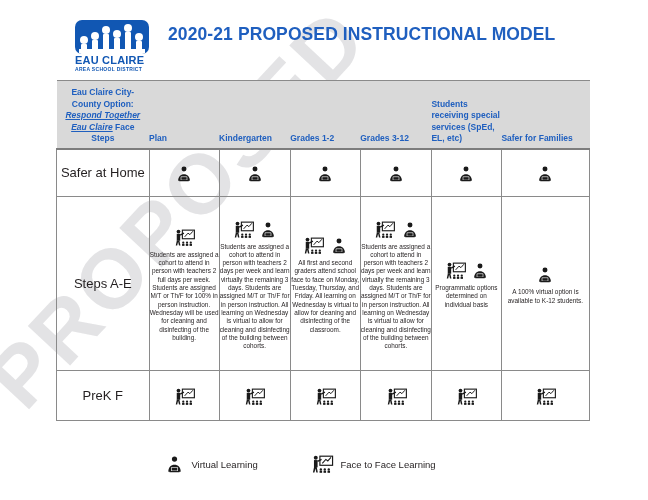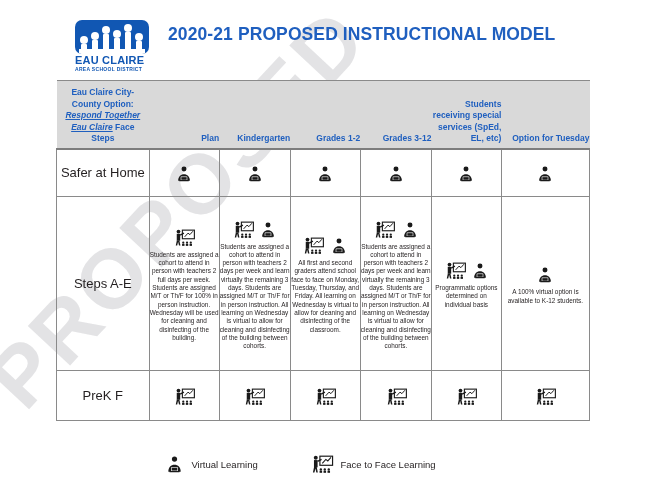--- a/index.html
+++ b/index.html
@@ -158,21 +158,21 @@
     border-bottom: 2px solid #7d7d7d;
     border-left: none;
     border-right: none;
     vertical-align: bottom;
     height: 57px;
     padding-bottom: 3px;
     color: #1f5fbf;
     font-size: 8.5px;
     font-weight: bold;
     line-height: 11.5px;
-    text-align: right;
+    text-align: left;
   }
   #model-table thead th.first-head {
     text-align: center;
     padding: 0 4px 3px 4px;
     vertical-align: top;
     padding-top: 6px;
   }
   .head-link {
     text-decoration: underline;
     font-style: italic;
@@ -300,21 +300,21 @@
         <div>Eau Claire City-</div>
         <div>County Option:</div>
         <div class="head-link">Respond Together</div>
         <div><span class="head-link">Eau Claire</span><span class="head-plain"> Face Steps</span></div>
       </th>
       <th>Plan</th>
       <th>Kindergarten</th>
       <th>Grades 1-2</th>
       <th>Grades 3-12</th>
       <th>Students receiving special services (SpEd, EL, etc)</th>
-      <th>Option for Tuesday</th>
+      <th>Safer for Families</th>
     </tr>
   </thead>
   <tbody id="table-body">
       <tr style="height: 48px;">
         <td class="row-label">Safer at Home</td>
         <td class="cell centered">
           <div class="icon-row small">
             <span class="ico"><svg width="18" height="18" viewBox="0 0 24 24">
                 <circle cx="12" cy="5.2" r="3.3" fill="#1a1a1a"></circle>
                 <path d="M4.2 21 C4.2 15.6 7.6 12.4 12 12.4 C16.4 12.4 19.8 15.6 19.8 21 Z" fill="#1a1a1a"></path>

